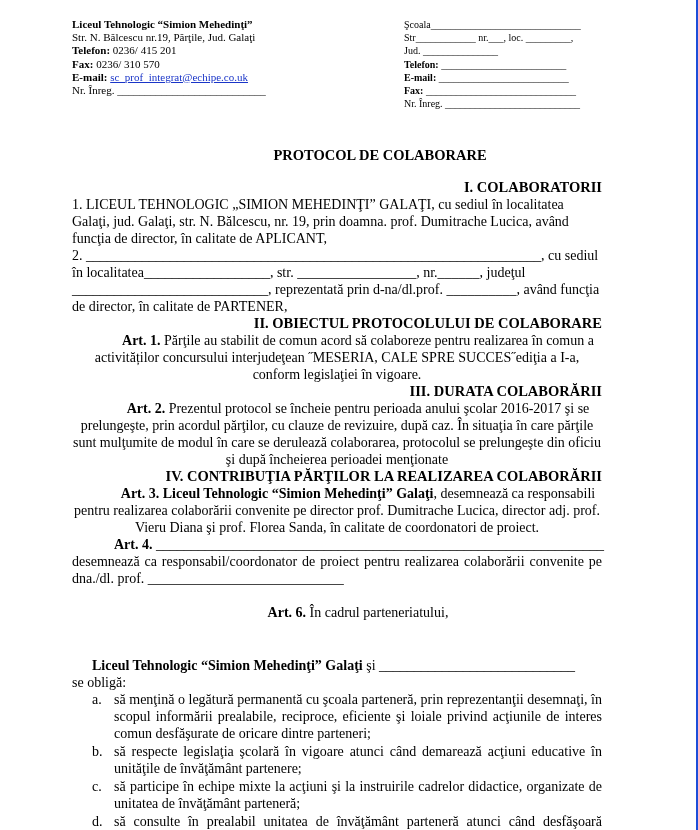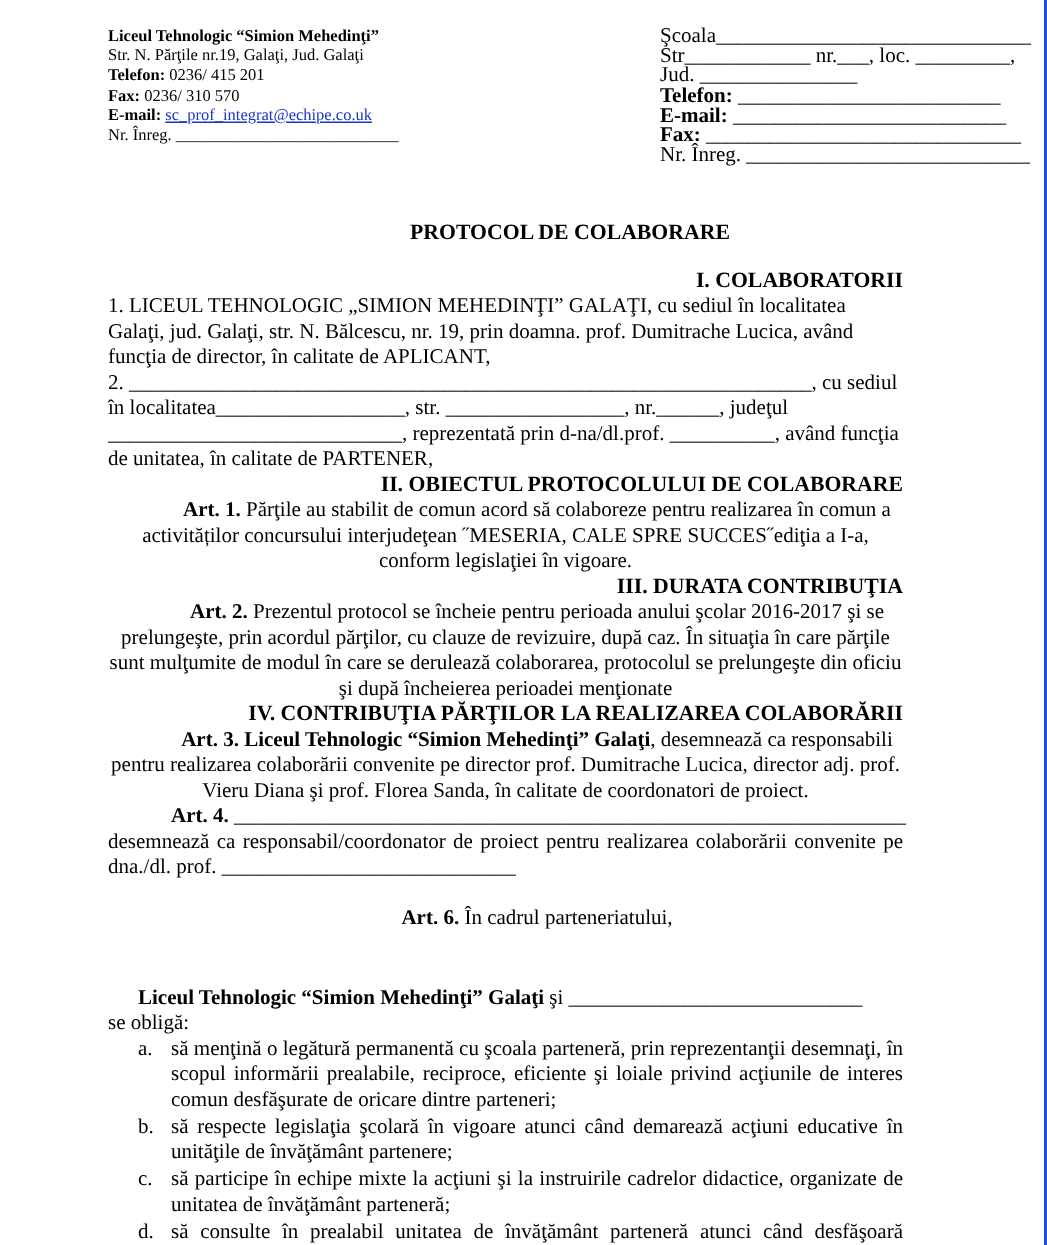--- a/index.html
+++ b/index.html
@@ -1,19 +1,19 @@
 <!DOCTYPE html>
 <html><head>
 <meta charset="utf-8">
 <style>
   html, body { margin:0; padding:0; background:#ffffff; }
   body { width:698px; height:830px; overflow:hidden; position:relative; font-family:"Liberation Serif", serif; color:#000; }
   .page { position:absolute; left:0; top:0; width:696px; height:830px; border-right:4px solid #1d4ed8; background:#fff; }
   .hdr-left { position:absolute; left:72px; top:18px; font-size:11px; line-height:13.2px; }
-  .hdr-right { position:absolute; left:440px; top:18px; font-size:14px; line-height:13.2px; }
+  .hdr-right { position:absolute; left:404px; top:18px; font-size:10px; line-height:13.2px; }
   .hdr-left div, .hdr-right div { white-space:nowrap; }
   b { font-weight:bold; }
   .link { color:#1a35c8; text-decoration:underline; }
   .title { position:absolute; left:0; width:696px; top:147px; text-align:center; font-size:14.5px; font-weight:bold;padding-left:32px; }
   .body { position:absolute; left:72px; top:179px; width:530px; font-size:14px; line-height:17px; }
   .body p { margin:0; }
   .h { font-weight:bold; font-size:14.5px;text-align:right; }
   .just { text-align:justify; }
   .ind { text-indent:42px;text-align:center; }
   .nowrap { white-space:nowrap; }
@@ -22,21 +22,21 @@
   .list li .lbl { position:absolute; left:20px; top:0; }
   .gap { height:17px; }
 </style>
 </head>
 <body>
 
 <div class="page">
 
   <div class="hdr-left">
     <div><b>Liceul Tehnologic “Simion Mehedinţi”</b></div>
-    <div>Str. N. Părţile nr.19, Galaţi, Jud. Galaţi</div>
+    <div>Str. N. Bălcescu nr.19, Părţile, Jud. Galaţi</div>
     <div><b>Telefon:</b><span> 0236/ 415 201</span></div>
     <div><b>Fax:</b><span> 0236/ 310 570</span></div>
     <div><b>E-mail:</b> <span class="link">sc_prof_integrat@echipe.co.uk</span></div>
     <div>Nr. Înreg. ___________________________</div>
   </div>
 
   <div class="hdr-right">
     <div>Şcoala______________________________</div>
     <div>Str____________ nr.___, loc. _________,</div>
     <div>Jud. _______________</div>
@@ -47,26 +47,26 @@
   </div>
 
   <div class="title">PROTOCOL DE COLABORARE</div>
 
   <div class="body">
     <p class="h">I. COLABORATORII</p>
     <p>1. LICEUL TEHNOLOGIC „SIMION MEHEDINŢI” GALAŢI, cu sediul în localitatea Galaţi, jud. Galaţi, str. N. Bălcescu, nr. 19, prin doamna. prof. Dumitrache Lucica, având funcţia de director, în calitate de APLICANT,</p>
     <p class="nowrap">2. _________________________________________________________________,  cu sediul</p>
     <p class="nowrap">în localitatea__________________, str. _________________, nr.______, judeţul</p>
     <p class="nowrap">____________________________, reprezentată prin d-na/dl.prof. __________, având funcţia</p>
-    <p>de unitatea, în calitate de PARTENER,</p>
+    <p>de director, în calitate de PARTENER,</p>
 
     <p class="h">II. OBIECTUL PROTOCOLULUI DE COLABORARE</p>
     <p class="just ind"><b>Art. 1.</b><span> Părţile au stabilit de comun acord să colaboreze pentru realizarea în comun a activităților concursului interjudeţean ˝MESERIA, CALE SPRE SUCCES˝ediţia a I-a, conform legislaţiei în vigoare.</span></p>
 
-    <p class="h">III. DURATA CONTRIBUŢIA</p>
+    <p class="h">III. DURATA COLABORĂRII</p>
     <p class="just ind"><b>Art. 2.</b><span> Prezentul protocol se încheie pentru perioada  anului şcolar 2016-2017 şi se prelungeşte, prin acordul părţilor, cu clauze de revizuire, după caz. În situaţia în care părţile sunt mulţumite de modul în care se derulează colaborarea, protocolul se prelungeşte din oficiu şi după încheierea perioadei menţionate</span></p>
 
     <p class="h">IV. CONTRIBUŢIA PĂRŢILOR LA REALIZAREA COLABORĂRII</p>
     <p class="just ind"><b>Art. 3. Liceul Tehnologic “Simion Mehedinţi” Galaţi</b><span>, desemnează ca responsabili pentru realizarea colaborării convenite pe director prof. Dumitrache Lucica, director adj. prof. Vieru Diana şi prof. Florea Sanda, în calitate de coordonatori de proiect.</span></p>
 
     <p class="ind nowrap"><b>Art. 4.</b><span> ________________________________________________________________</span></p>
     <p class="just" style="text-align-last:left;">desemnează ca responsabil/coordonator de proiect pentru realizarea colaborării convenite pe dna./dl. prof. ____________________________</p>
 
     <div class="gap"></div>
 

